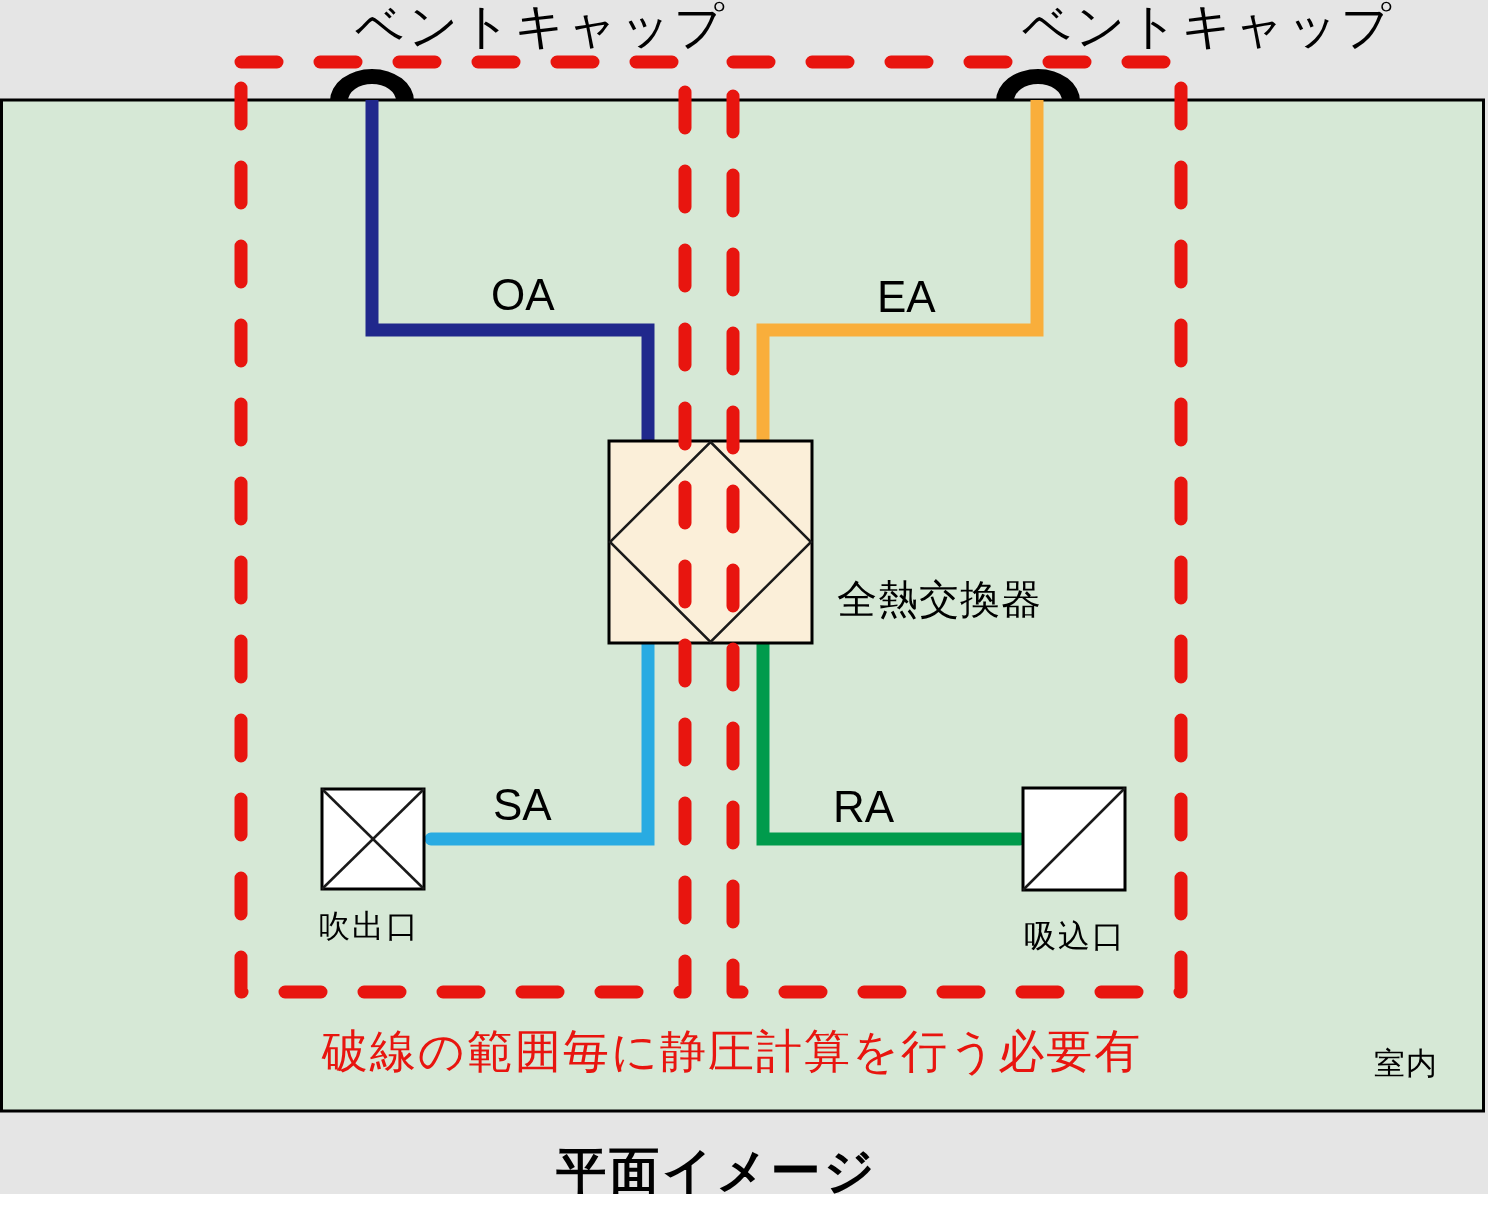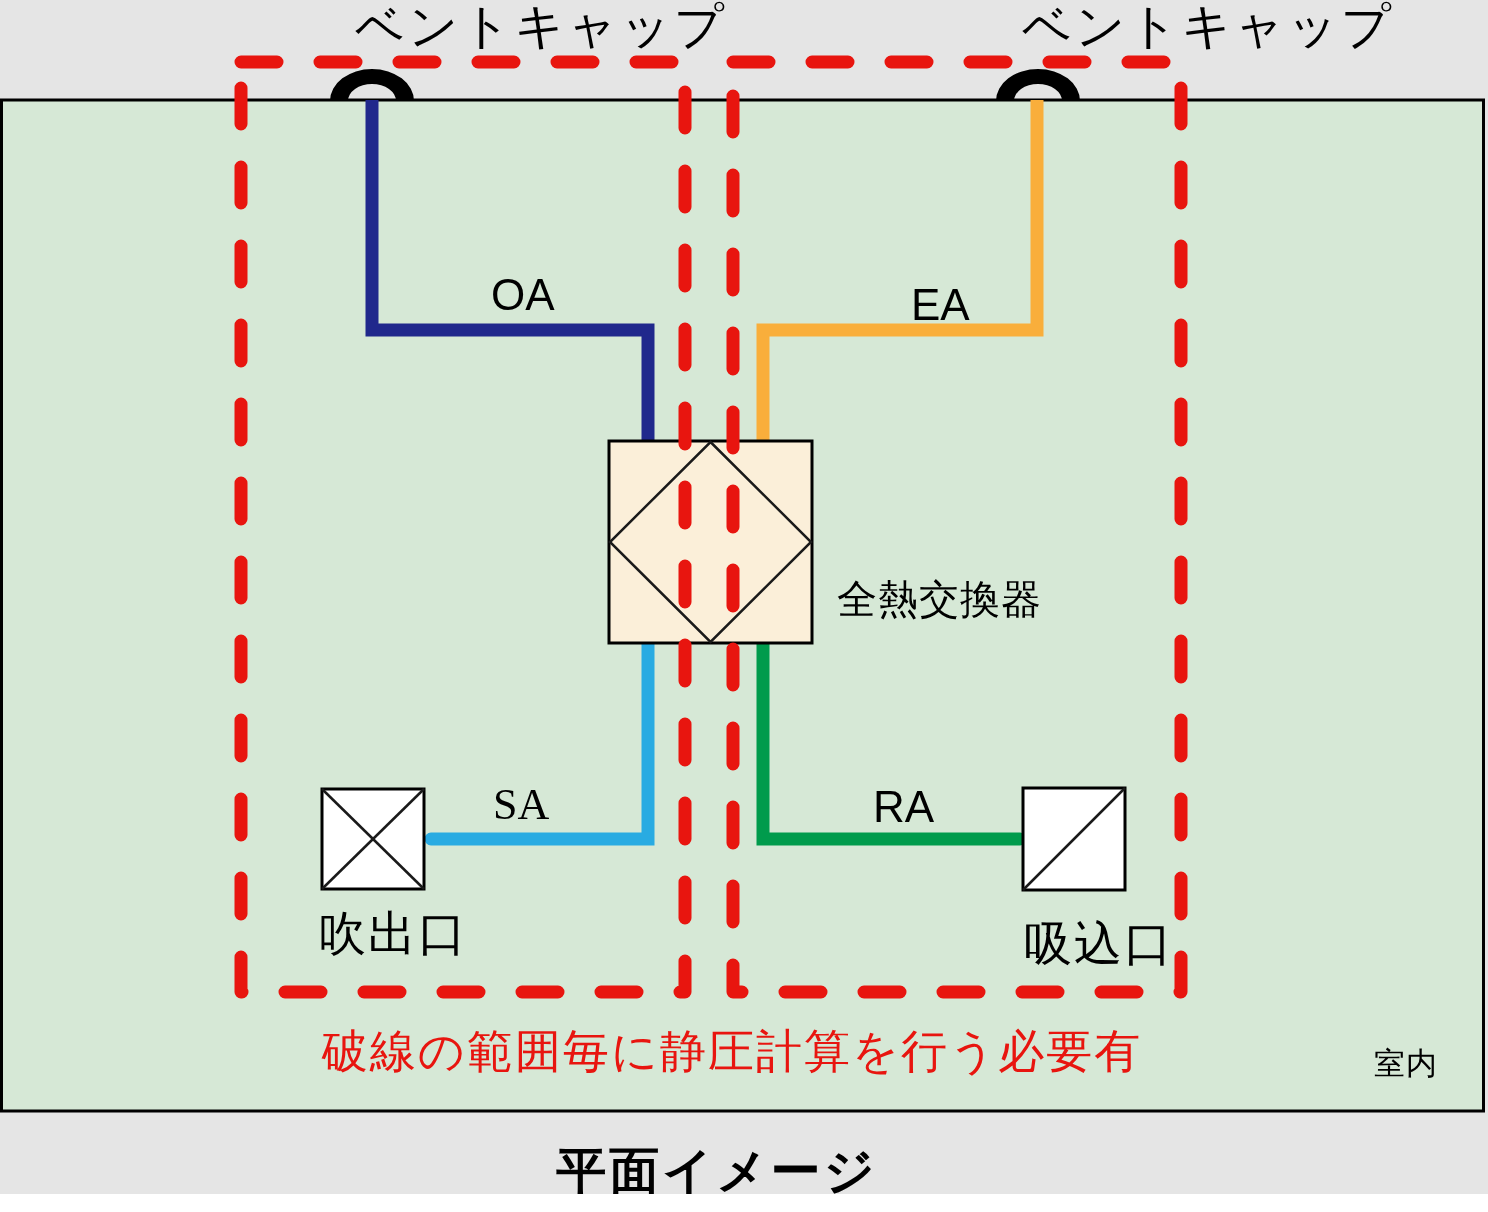--- a/index.html
+++ b/index.html
@@ -15,21 +15,21 @@
   .lbl{
     position:absolute;
     color:#000000;
     line-height:1;
     white-space:nowrap;
     font-family:"Liberation Sans","DejaVu Sans",sans-serif;
   }
   .ventcap-label{font-size:49px;letter-spacing:3px;top:2px;}
   .duct-label{font-size:44px;}
   .hx-label{font-size:40px;letter-spacing:1px;}
-  .box-label{font-size:48px;letter-spacing:2px;}
+  .box-label{font-size:32px;letter-spacing:2px;}
   .note-label{font-size:46px;letter-spacing:2px;color:#E8150F;transform:translateX(-50%);}
   .room-label{font-size:31px;letter-spacing:1px;}
   .title-label{font-size:50px;font-weight:bold;letter-spacing:3px;transform:translateX(-50%);}
   
   .outline3{stroke:#000000;stroke-width:3;}
   .thin{stroke:#1a1a1a;stroke-width:2.5;fill:none;}
   .duct{fill:none;stroke-width:13;}
   .duct-round{fill:none;stroke-width:13;stroke-linecap:round;}
   .dashed-zone{
     fill:none;stroke-width:13;
@@ -71,23 +71,23 @@
     <rect x="733" y="62" width="448" height="930" class="dashed-zone" stroke="#E8150F"></rect>
 
     <path transform="translate(372,101)" d="M -42 0 A 42 32 0 0 1 42 0 L 24 0 A 24 17 0 0 0 -24 0 Z" fill-rule="evenodd" fill="#000000"></path>
     <path transform="translate(1038,101)" d="M -42 0 A 42 32 0 0 1 42 0 L 24 0 A 24 17 0 0 0 -24 0 Z" fill-rule="evenodd" fill="#000000"></path>
   </svg>
 
   <div class="lbl ventcap-label" style="left:355px;">ベントキャップ</div>
   <div class="lbl ventcap-label" style="left:1022px;">ベントキャップ</div>
 
   <div class="lbl duct-label" style="left:491px;top:273px;">OA</div>
-  <div class="lbl duct-label" style="left:911px;top:275px;margin-top:8px;">EA</div>
-  <div class="lbl duct-label" style="left:493px;top:783px;font-family:Liberation Serif, serif;">SA</div>
-  <div class="lbl duct-label" style="left:873px;top:785px;">RA</div>
+  <div class="lbl duct-label" style="left:877px;top:275px;">EA</div>
+  <div class="lbl duct-label" style="left:493px;top:783px;">SA</div>
+  <div class="lbl duct-label" style="left:833px;top:785px;">RA</div>
 
   <div class="lbl hx-label" style="left:837px;top:579px;">全熱交換器</div>
 
   <div class="lbl box-label" style="left:318px;top:910px;">吹出口</div>
   <div class="lbl box-label" style="left:1024px;top:920px;">吸込口</div>
 
   <div class="lbl note-label" style="left:716px;top:1028px;margin-left:16px;">破線の範囲毎に静圧計算を行う必要有</div>
 
   <div class="lbl room-label" style="left:1374px;top:1048px;">室内</div>
 

